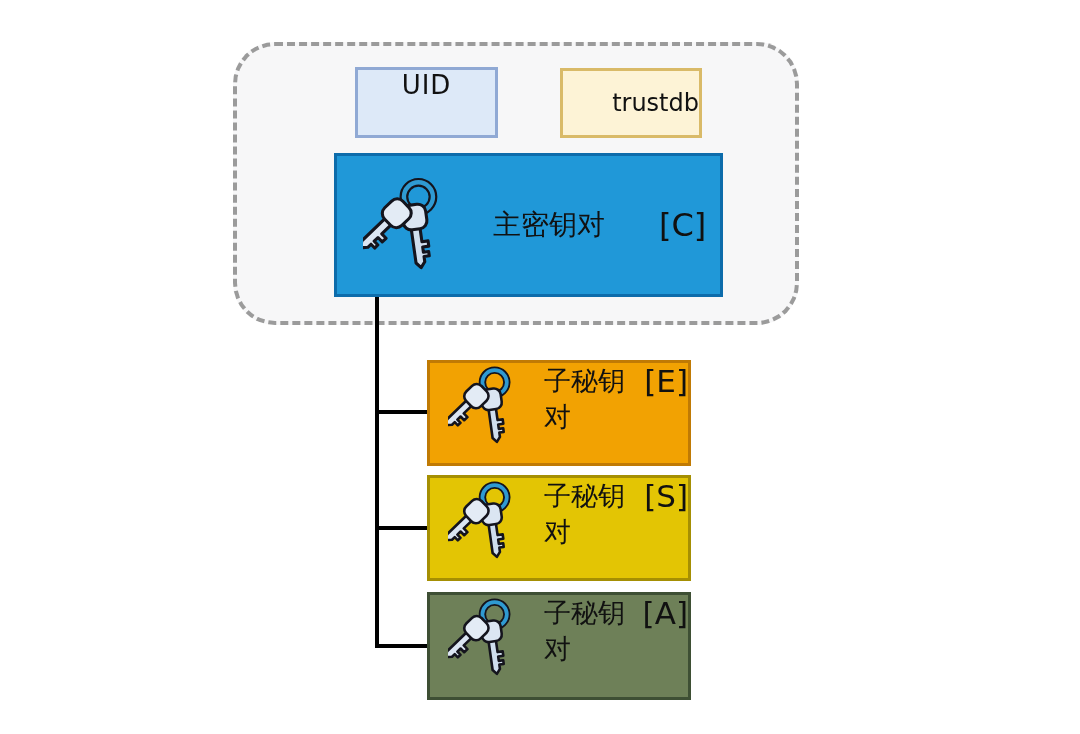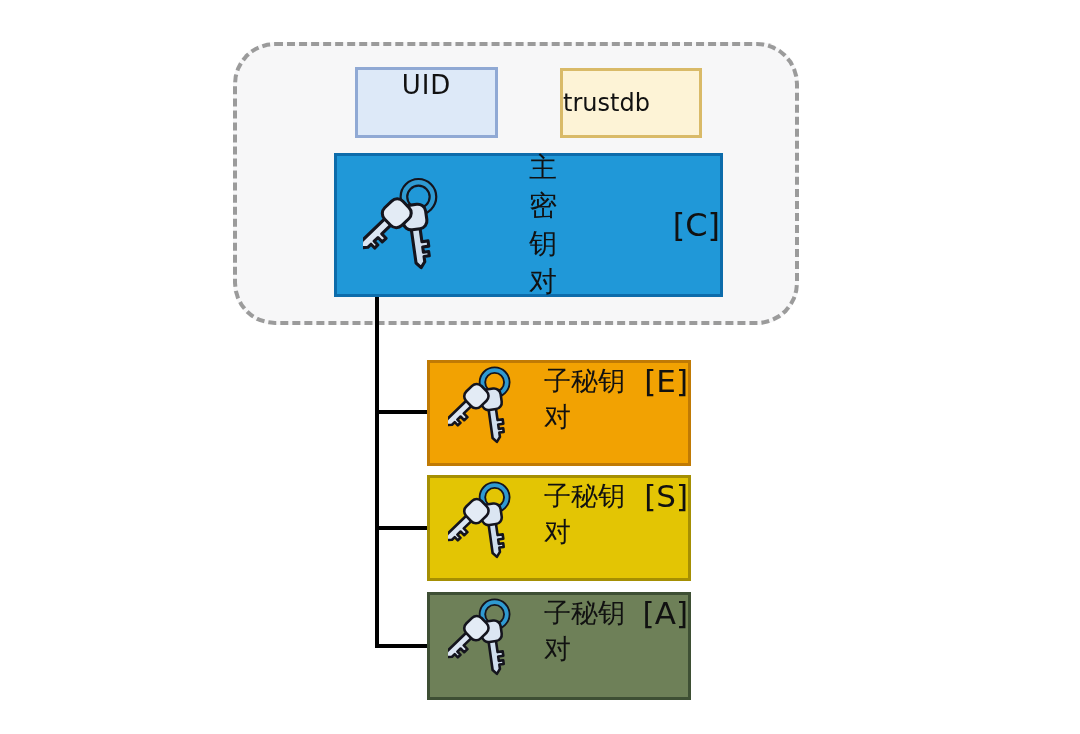--- a/index.html
+++ b/index.html
@@ -34,31 +34,31 @@
     display: flex; align-items: flex-start; justify-content: center;
     font-size: 26px;
     letter-spacing: 1px;
   }
   .trustdb-box {
     position: absolute;
     left: 560px; top: 68px;
     width: 142px; height: 70px;
     background: #fdf3d6;
     border: 3px solid #d9ba68;
-    display: flex; align-items: center; justify-content: flex-start;
+    display: flex; align-items: center; justify-content: flex-end;
     font-size: 24px;
   }
   
   .master-box {
     position: absolute;
     left: 334px; top: 153px;
     width: 389px; height: 144px;
     background: #2098d8;
     border: 3px solid #0d6cab;
-    display: flex; align-items: center; gap: 36px;
+    display: flex; align-items: center;
   }
   .master-box .keys-wrap { width: 88px; height: 100px; margin-left: 26px; flex: 0 0 auto; }
   .master-box .key-label { font-size: 28px; margin-left: 42px; }
   .master-box .key-cap   { font-size: 32px; margin-left: 54px; }
   
   .sub-box {
     position: absolute;
     left: 427px;
     width: 264px; height: 106px;
     display: flex; align-items: flex-start;

